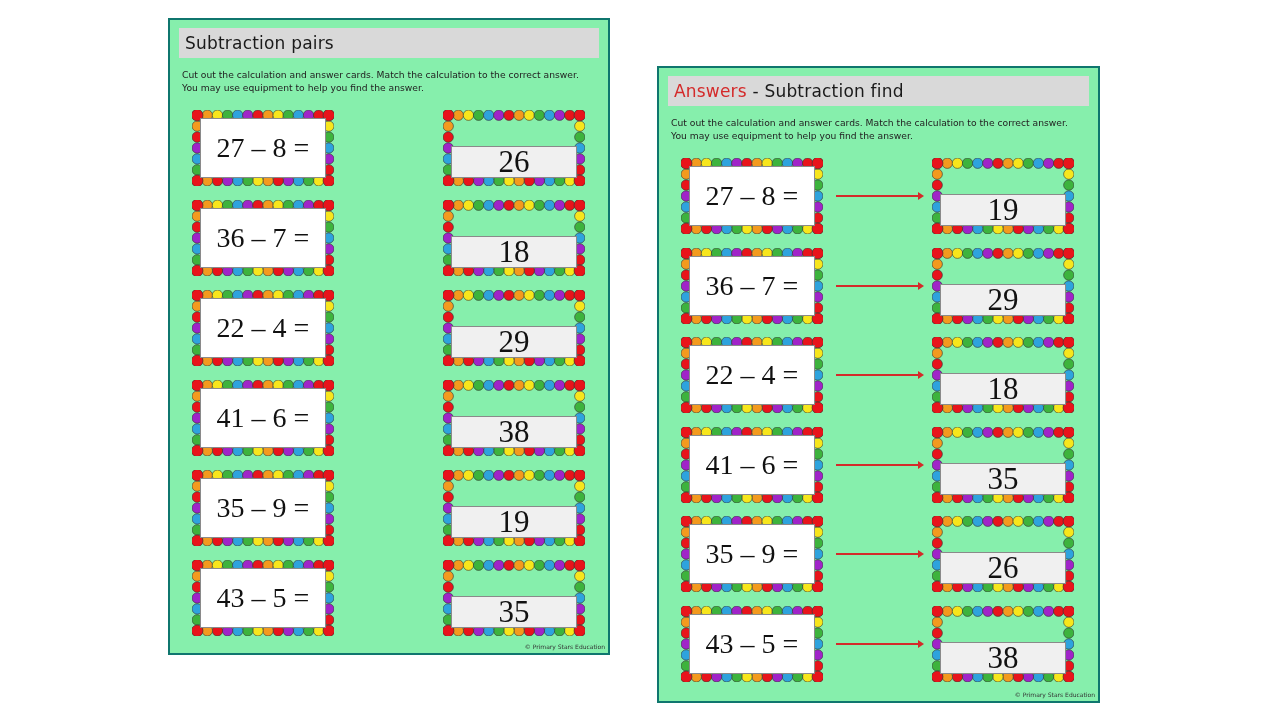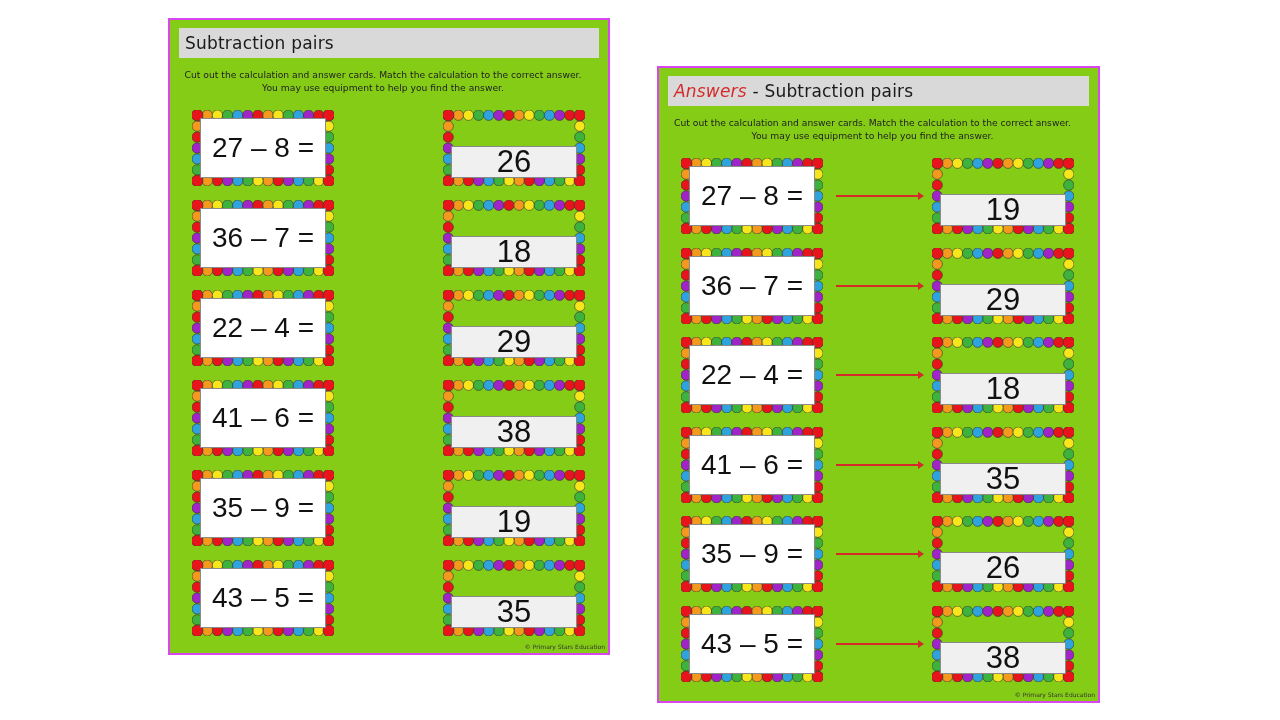--- a/index.html
+++ b/index.html
@@ -1,45 +1,45 @@
 <!DOCTYPE html>
 <html><head>
 <meta charset="utf-8">
 <style>
   html, body { margin: 0; padding: 0; }
   body {
     width: 1280px; height: 720px; background: #ffffff; position: relative; overflow: hidden;
     font-family: "DejaVu Sans", sans-serif;
   }
   .page {
-    position: absolute; background: #84cc16; border: 2px solid #d946ef; box-sizing: border-box; text-align: center;
+    position: absolute; background: #86efac; border: 2px solid #0f766e; box-sizing: border-box;
   }
   #page-left { left: 168px; top: 18px; width: 442px; height: 637px; }
   #page-right { left: 657px; top: 66px; width: 443px; height: 637px; }
 
   .title-bar {
     position: absolute; left: 9px; right: 9px; top: 8px; height: 30px;
     background: #d9d9d9; display: flex; align-items: center; padding-left: 6px;
     font-size: 17px; color: #1a1a1a; letter-spacing: 0.2px;
   }
-  .title-red { color: #d42a2a; font-style: italic; }
+  .title-red { color: #d42a2a; }
   .instructions {
     position: absolute; left: 12px; right: 24px; top: 48px;
     font-size: 9.2px; line-height: 13px; color: #222;
   }
 
   .card {
     position: absolute; width: 142px; height: 76px; box-sizing: border-box;
   }
   .card svg.frame { position: absolute; left: 0; top: 0; }
   .card .inner {
     position: absolute; left: 8px; top: 8px; right: 8px; bottom: 8px;
     background: #fff; border: 1px solid #8a8a8a; box-sizing: border-box;
     display: flex; align-items: center; justify-content: center;
-    font-size: 28px; color: #111; font-family: Liberation Sans, sans-serif;
+    font-size: 28px; color: #111; font-family: Liberation Serif, serif;
   }
   .card.answer .inner { background: #f0f0f0; font-size: 31px; margin-top: 28px; }
 
   .arrow {
     position: absolute; height: 2px; background: #d42a2a; width: 86px;
   }
   .arrow::after {
     content: ""; position: absolute; right: -2px; top: -3px;
     border-left: 6px solid #d42a2a; border-top: 4px solid transparent; border-bottom: 4px solid transparent;
   }
@@ -623,21 +623,21 @@
         </svg>
         <div class="inner">35</div>
       </div>
     </div>
   <div class="footer">© Primary Stars Education</div>
 </div>
 
 <div class="page" id="page-right">
   <div class="title-bar">
     <span class="title-red">Answers</span>
-    <span style="white-space:pre"> - Subtraction pairs</span>
+    <span style="white-space:pre"> - Subtraction find</span>
   </div>
   <div class="instructions">
     <div>Cut out the calculation and answer cards. Match the calculation to the correct answer.</div>
     <div>You may use equipment to help  you find the answer.</div>
   </div>
   <div id="right-cards">
       <div class="card calc" style="left: 22px; top: 90px;">
         <svg class="frame" width="142" height="76" viewBox="0 0 142 76" xmlns="http://www.w3.org/2000/svg">
           <circle cx="5.2" cy="5.2" r="5.2" fill="#e8141b" stroke="#333" stroke-width="0.6"></circle>
           <circle cx="15.323076923076922" cy="5.2" r="5.2" fill="#f39a1e" stroke="#333" stroke-width="0.6"></circle>

